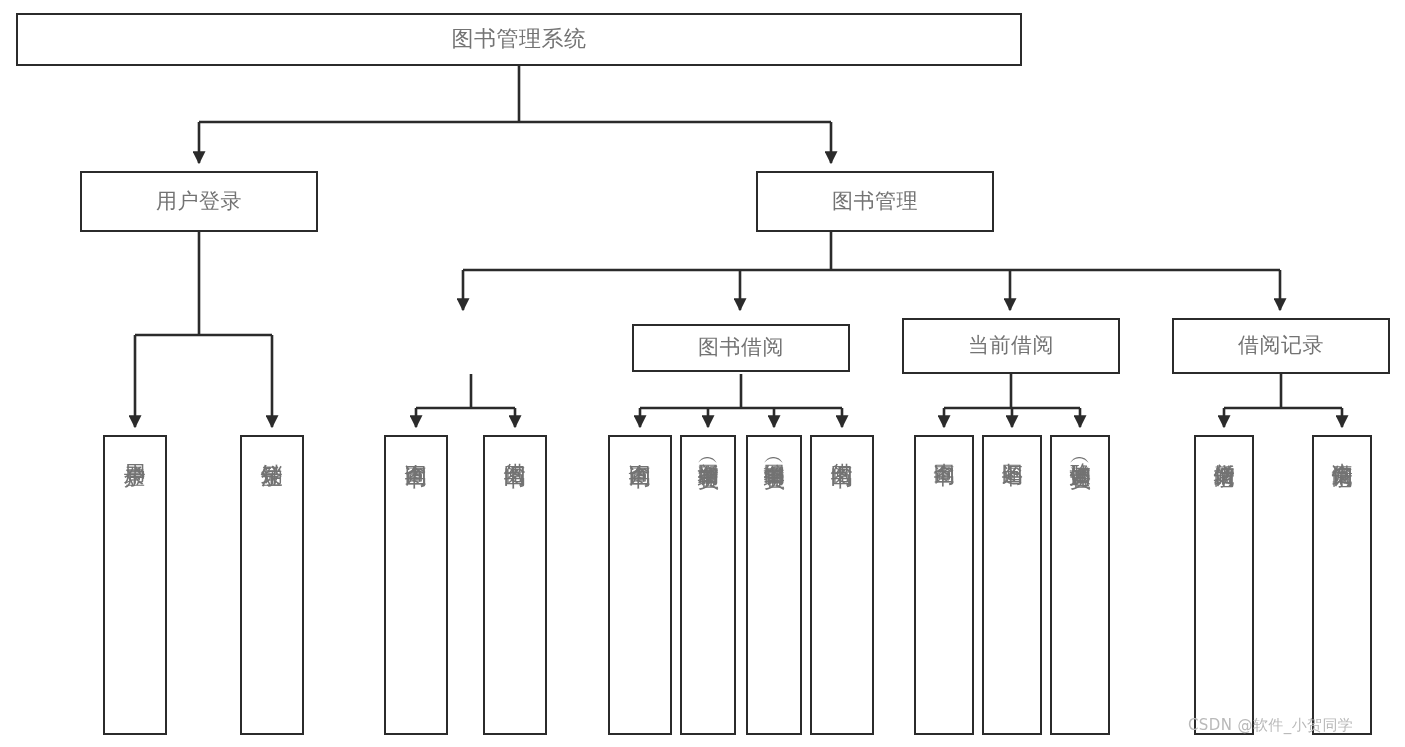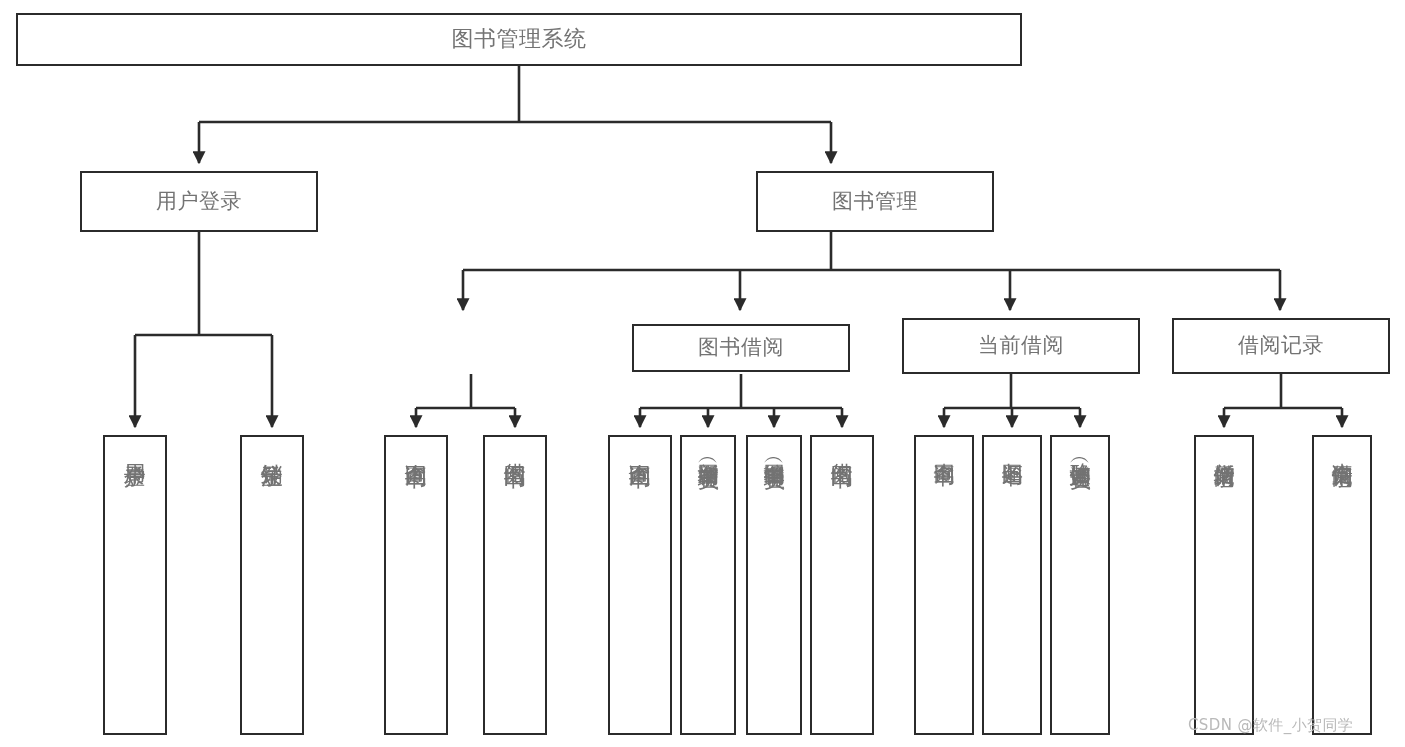--- a/index.html
+++ b/index.html
@@ -140,21 +140,21 @@
   <div class="node h" style="left:80px; top:171px; width:238px; height:61px;">
     <span class="lbl">用户登录</span>
   </div>
   <div class="node h" style="left:712px; top:171px; width:238px; height:61px;margin-left:44px;">
     <span class="lbl">图书管理</span>
   </div>
 
   <div class="node h" style="left:632px; top:324px; width:218px; height:48px;">
     <span class="lbl">图书借阅</span>
   </div>
-  <div class="node h" style="left:902px; top:318px; width:238px; height:56px;">
+  <div class="node h" style="left:902px; top:318px; width:218px; height:56px;">
     <span class="lbl">当前借阅</span>
   </div>
   <div class="node h" style="left:1172px; top:318px; width:218px; height:56px;">
     <span class="lbl">借阅记录</span>
   </div>
 
   <div class="node v" style="left:103px; top:435px; width:64px; height:300px;">
     <span class="lbl">用户登录</span>
   </div>
   <div class="node v" style="left:240px; top:435px; width:64px; height:300px;">

